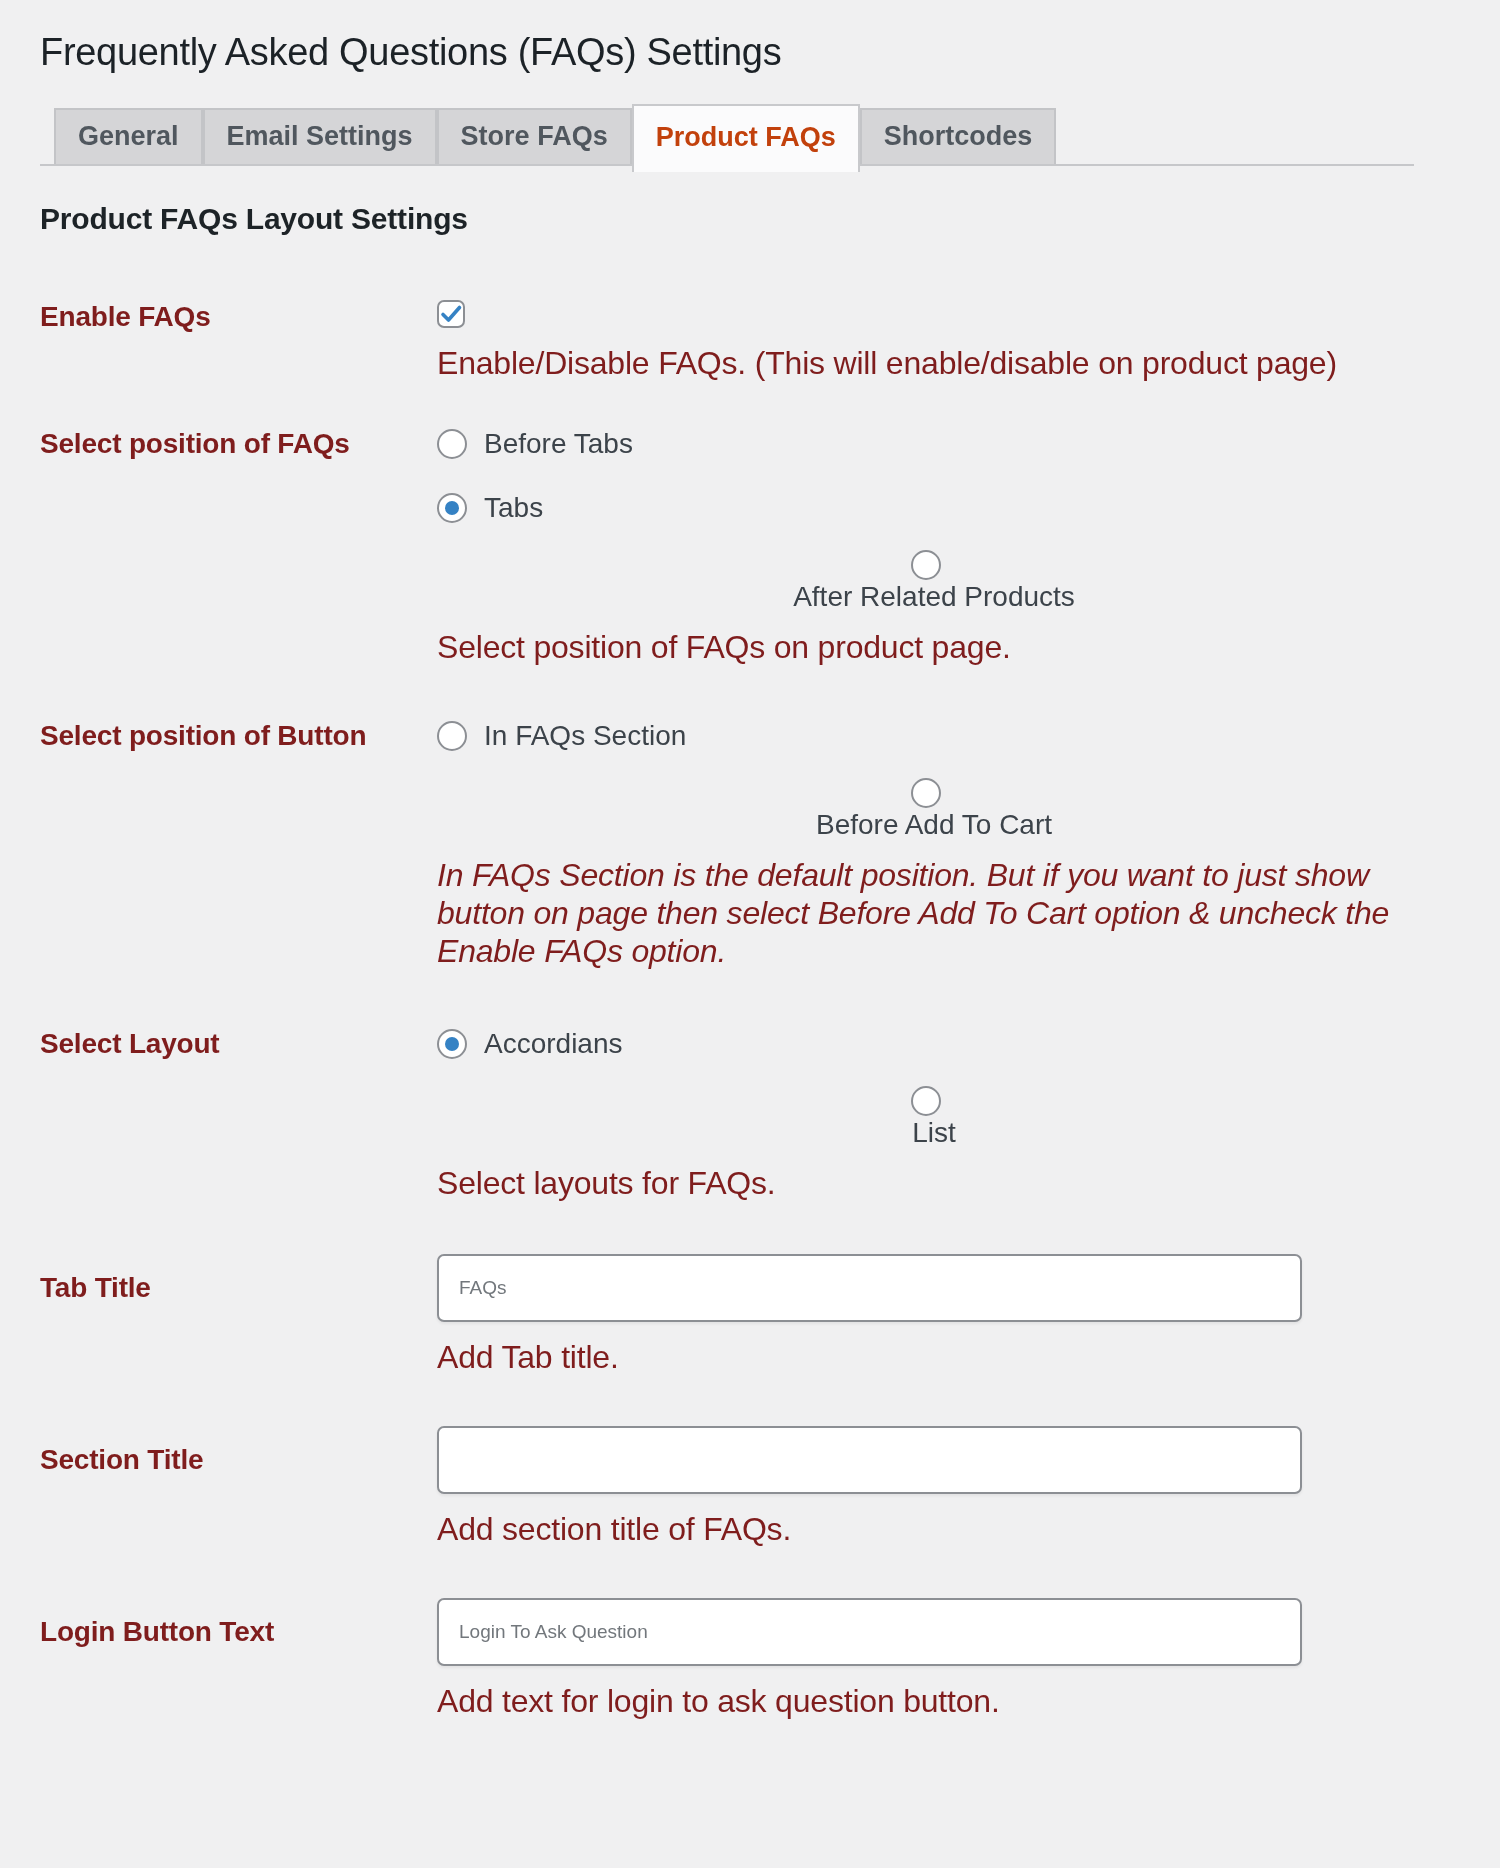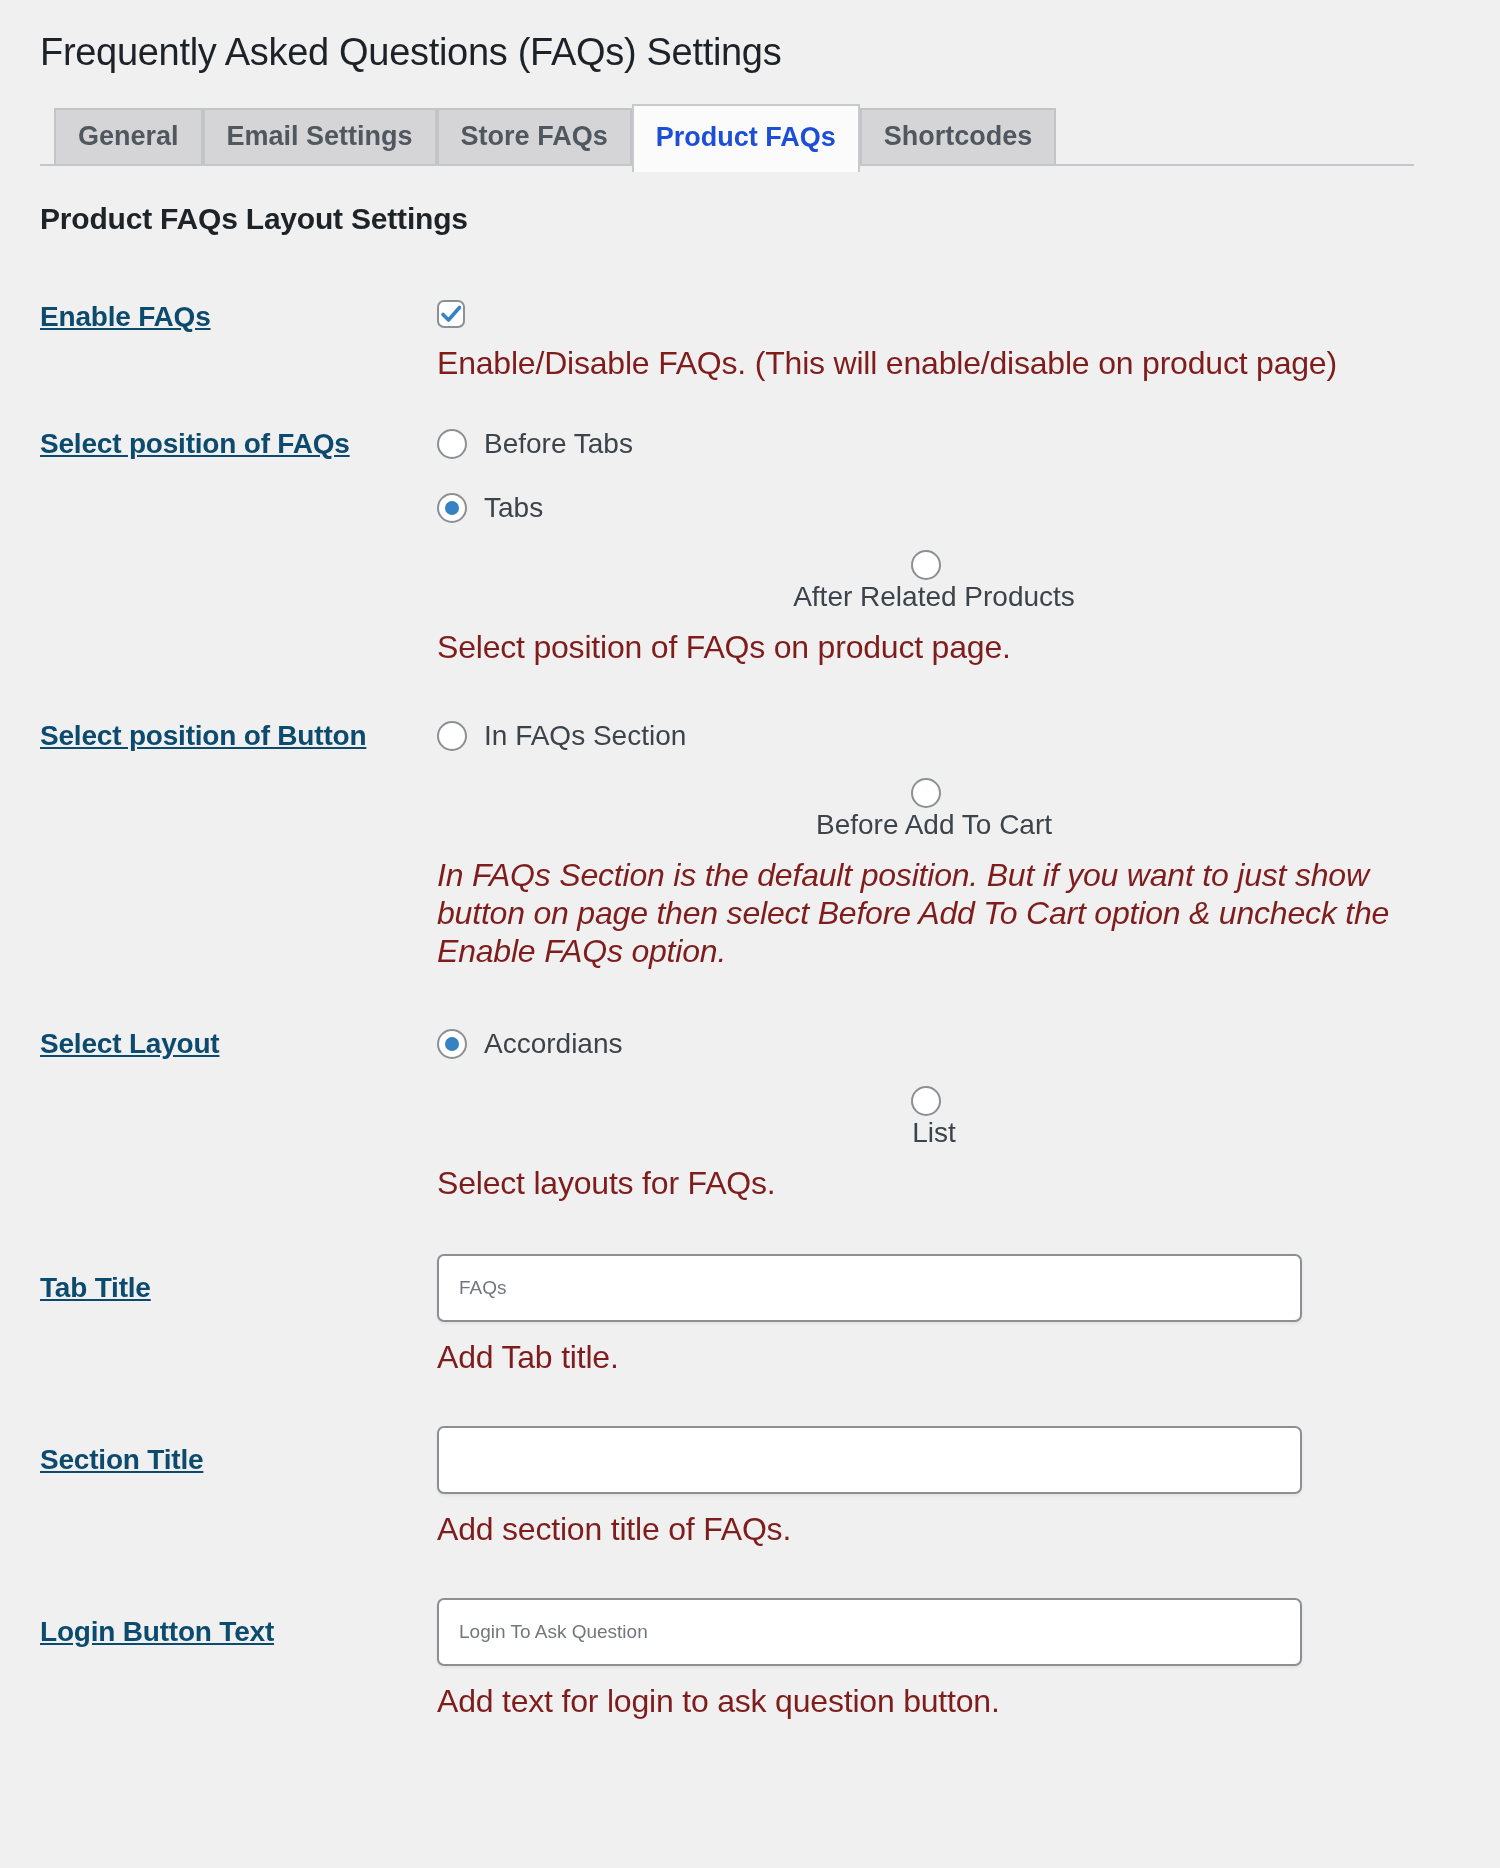--- a/index.html
+++ b/index.html
@@ -31,42 +31,41 @@
     border:2px solid #c3c4c7; border-bottom:none;
     height:56px; line-height:52px;
     padding:0 22px;
     font-size:27px; font-weight:600; color:#50575e;
     text-decoration:none; white-space:nowrap;
     cursor:pointer;
   }
   .tab.active{
     background:#fbfbfc;
     border-color:#c8c9cc;
-    color:#1d4ed8;
+    color:#c2410c;
     font-weight:700;
     height:68px; line-height:62px;
     margin-bottom:-8px;
     position:relative; z-index:2;
   }
 
   
   .section-heading{
     margin-top:34px;
     font-size:30px; font-weight:700; color:#1d2327; line-height:38px;
     letter-spacing:-0.2px;
   }
 
   
   .form{ margin-top:62px; }
   .row{ display:flex; align-items:flex-start; }
   .row-label{
     flex:0 0 397px; width:397px; padding-right:32px;
-    font-size:28px; font-weight:700; color:#0c4a6e; line-height:34px;
+    font-size:28px; font-weight:700; color:#7f1d1d; line-height:34px;
     letter-spacing:-0.2px;
-    text-decoration:underline;
   }
   .row.checkbox-row  .row-label{ padding-top:0px; }
   .row.radio-row     .row-label{ padding-top:5px; }
   .row.input-row     .row-label{ padding-top:17px; }
   .row-control{ flex:1 1 auto; max-width:1023px; }
 
   .mb-40{ margin-bottom:40px; } .mb-48{ margin-bottom:48px; }
   .mb-50{ margin-bottom:50px; } .mb-52{ margin-bottom:52px; }
 
   

